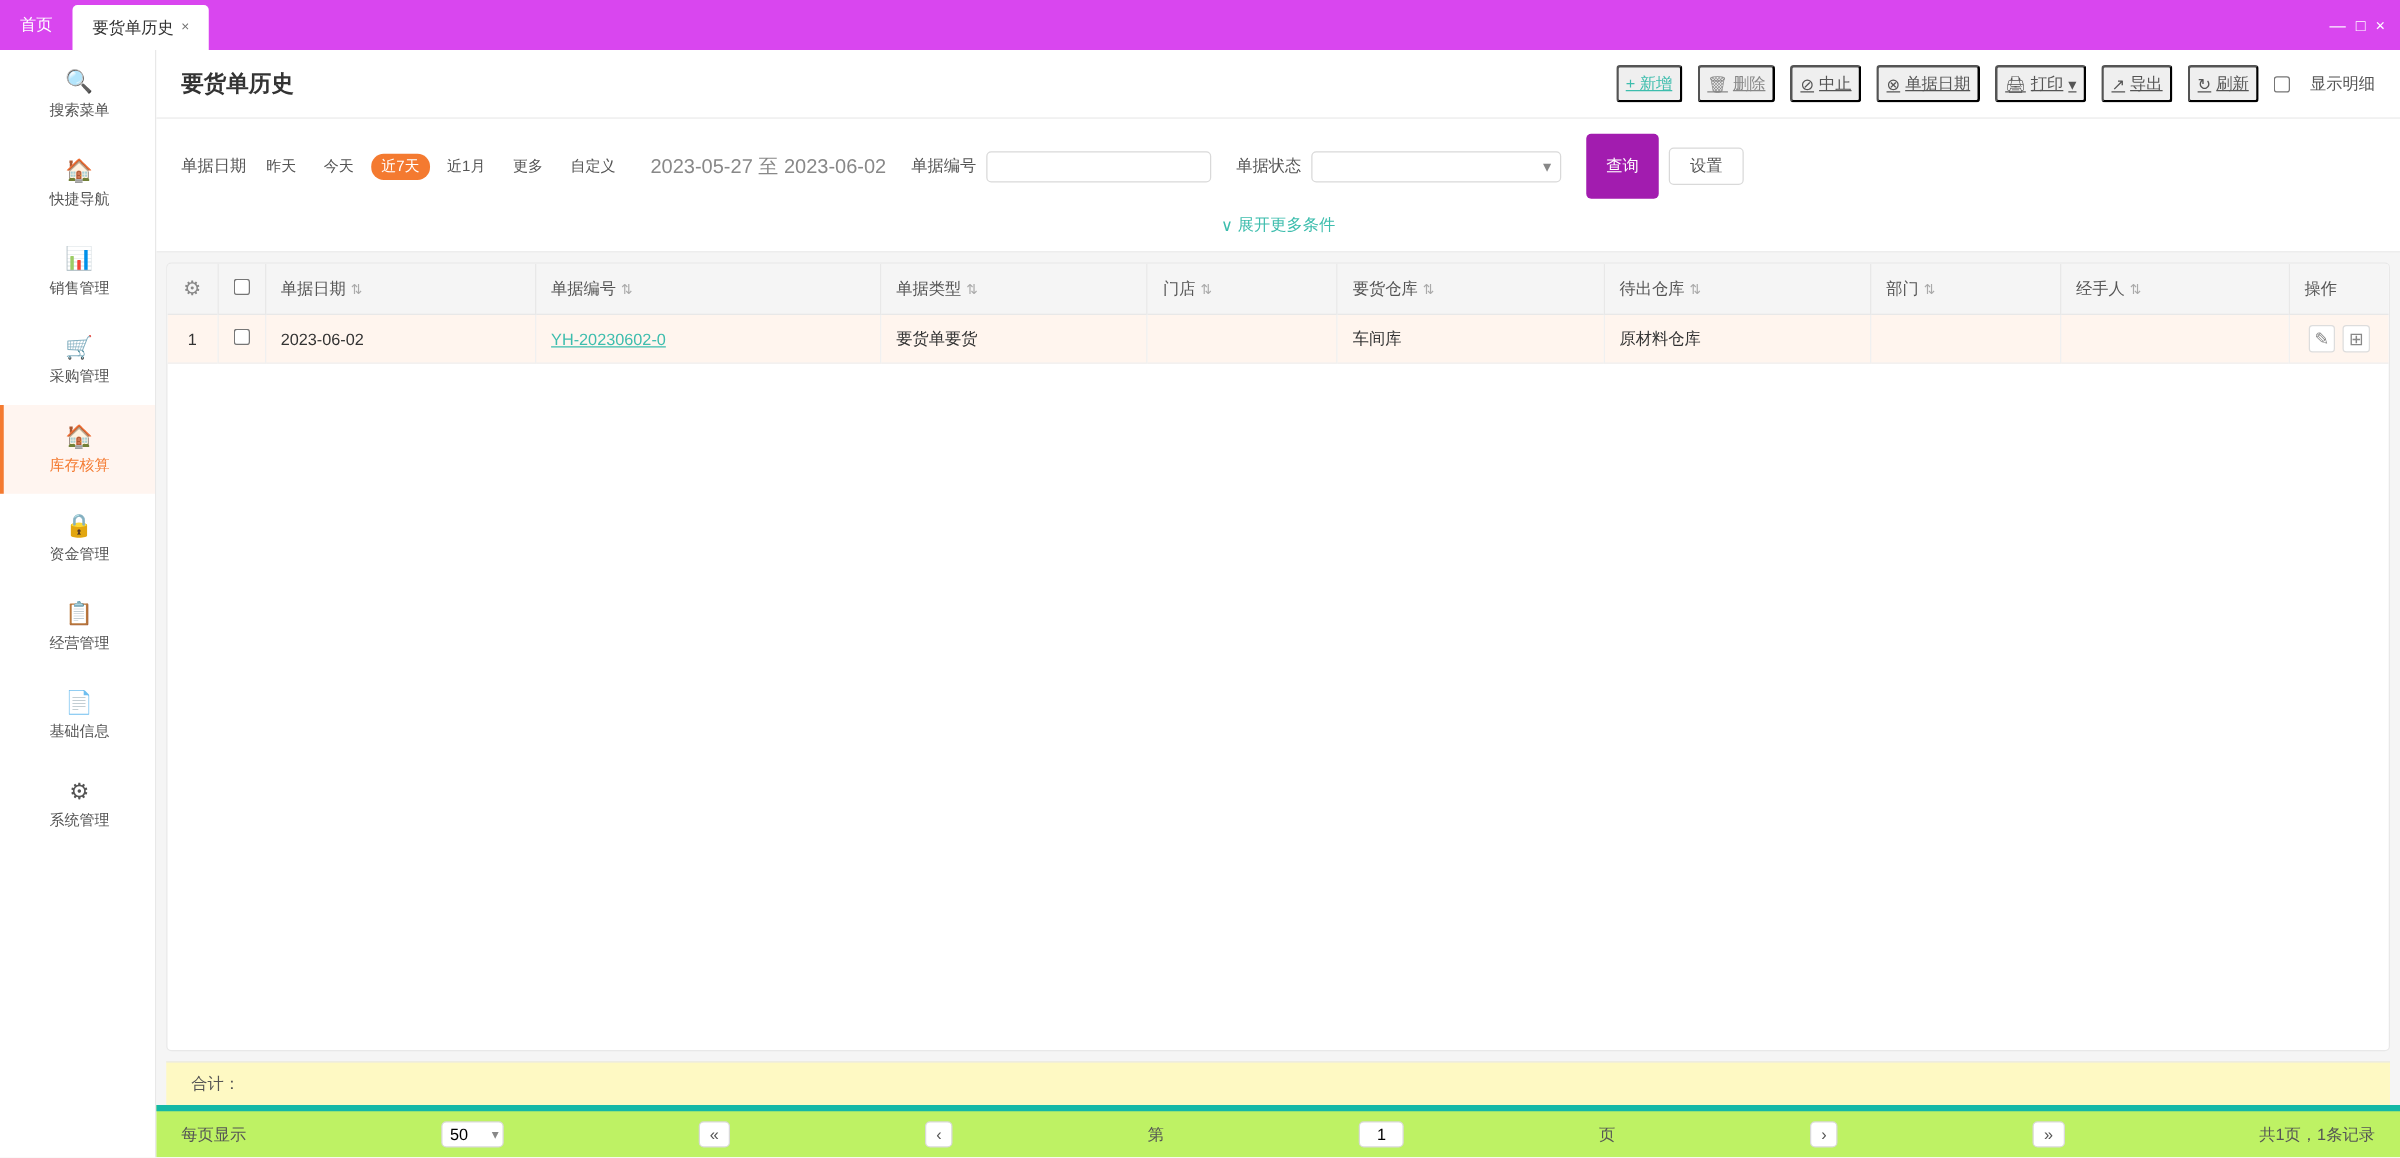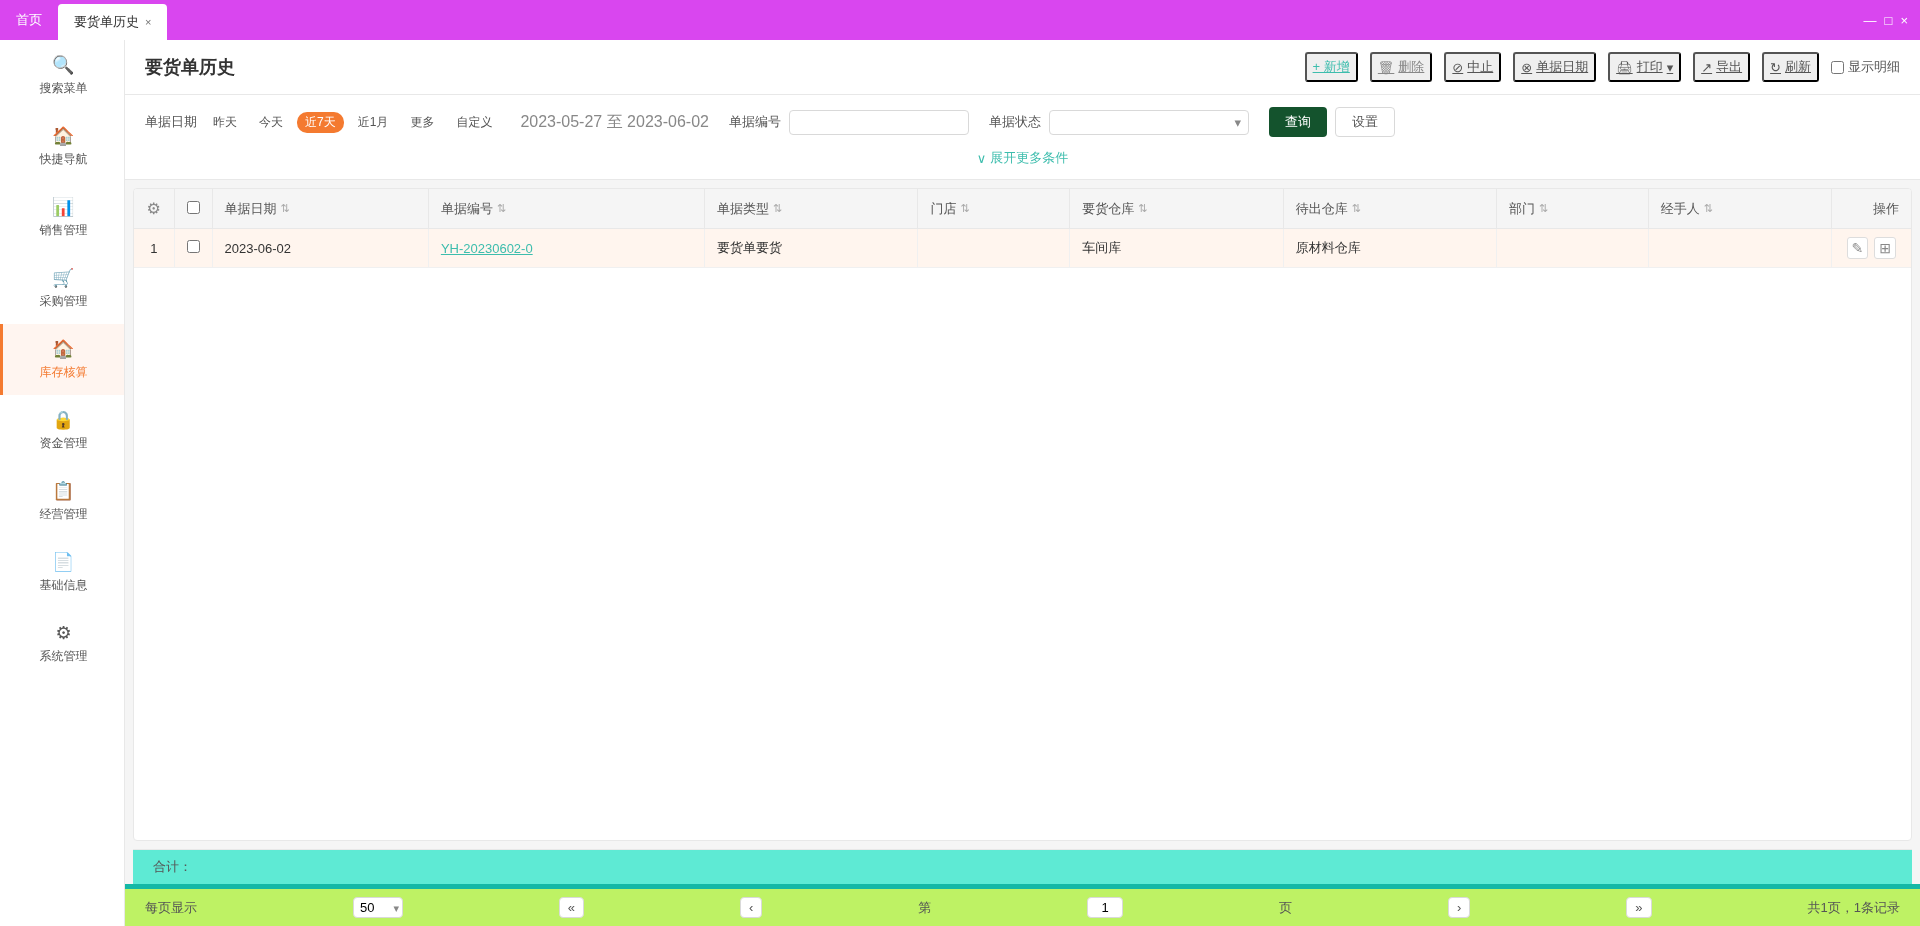--- a/index.html
+++ b/index.html
@@ -130,41 +130,41 @@
       color: #555;
       cursor: pointer;
       font-size: 13px;
       padding: 4px 6px;
       border-radius: 3px;
       text-decoration: underline;
     }
     .action-btn.new-btn { color: #3dbdad; }
     .action-btn.del-btn { color: #888; }
     .btn-primary {
-      background: #14532d;
+      background: #a21caf;
       color: white;
       border: none;
-      padding: 6px 16px;
+      padding: 17px 16px;
       border-radius: 4px;
       cursor: pointer;
       font-size: 13px;
     }
     .btn-setting {
       background: white;
       color: #555;
       border: 1px solid #d9d9d9;
       padding: 5px 16px;
       border-radius: 4px;
       cursor: pointer;
       font-size: 13px;
     }
     .show-detail-label {
       display: flex;
       align-items: center;
-      gap: 4px;
+      gap: 16px;
       color: #555;
       font-size: 13px;
     }
 
     
     .filter-area {
       background: white;
       padding: 12px 20px 8px;
       border-bottom: 1px solid #e8e8e8;
       flex-shrink: 0;
@@ -304,40 +304,40 @@
     .settings-col {
       width: 40px;
       text-align: center;
     }
     .checkbox-col {
       width: 36px;
       text-align: center;
     }
     .op-col {
       width: 80px;
-      text-align: right;
+      text-align: left;
     }
     .op-icons {
       display: flex;
       gap: 6px;
       justify-content: center;
     }
     .op-icon {
       cursor: pointer;
       color: #888;
       font-size: 14px;
       padding: 2px 4px;
       border: 1px solid #ddd;
       border-radius: 3px;
       background: white;
     }
 
     
     .table-footer {
-      background: #5eead4;
+      background: #fef9c3;
       padding: 8px 20px;
       border-top: 1px solid #e8e8e8;
       color: #555;
       font-size: 13px;
       flex-shrink: 0;
       margin: 0 8px;
       display: flex;
       align-items: center;
     }
 

